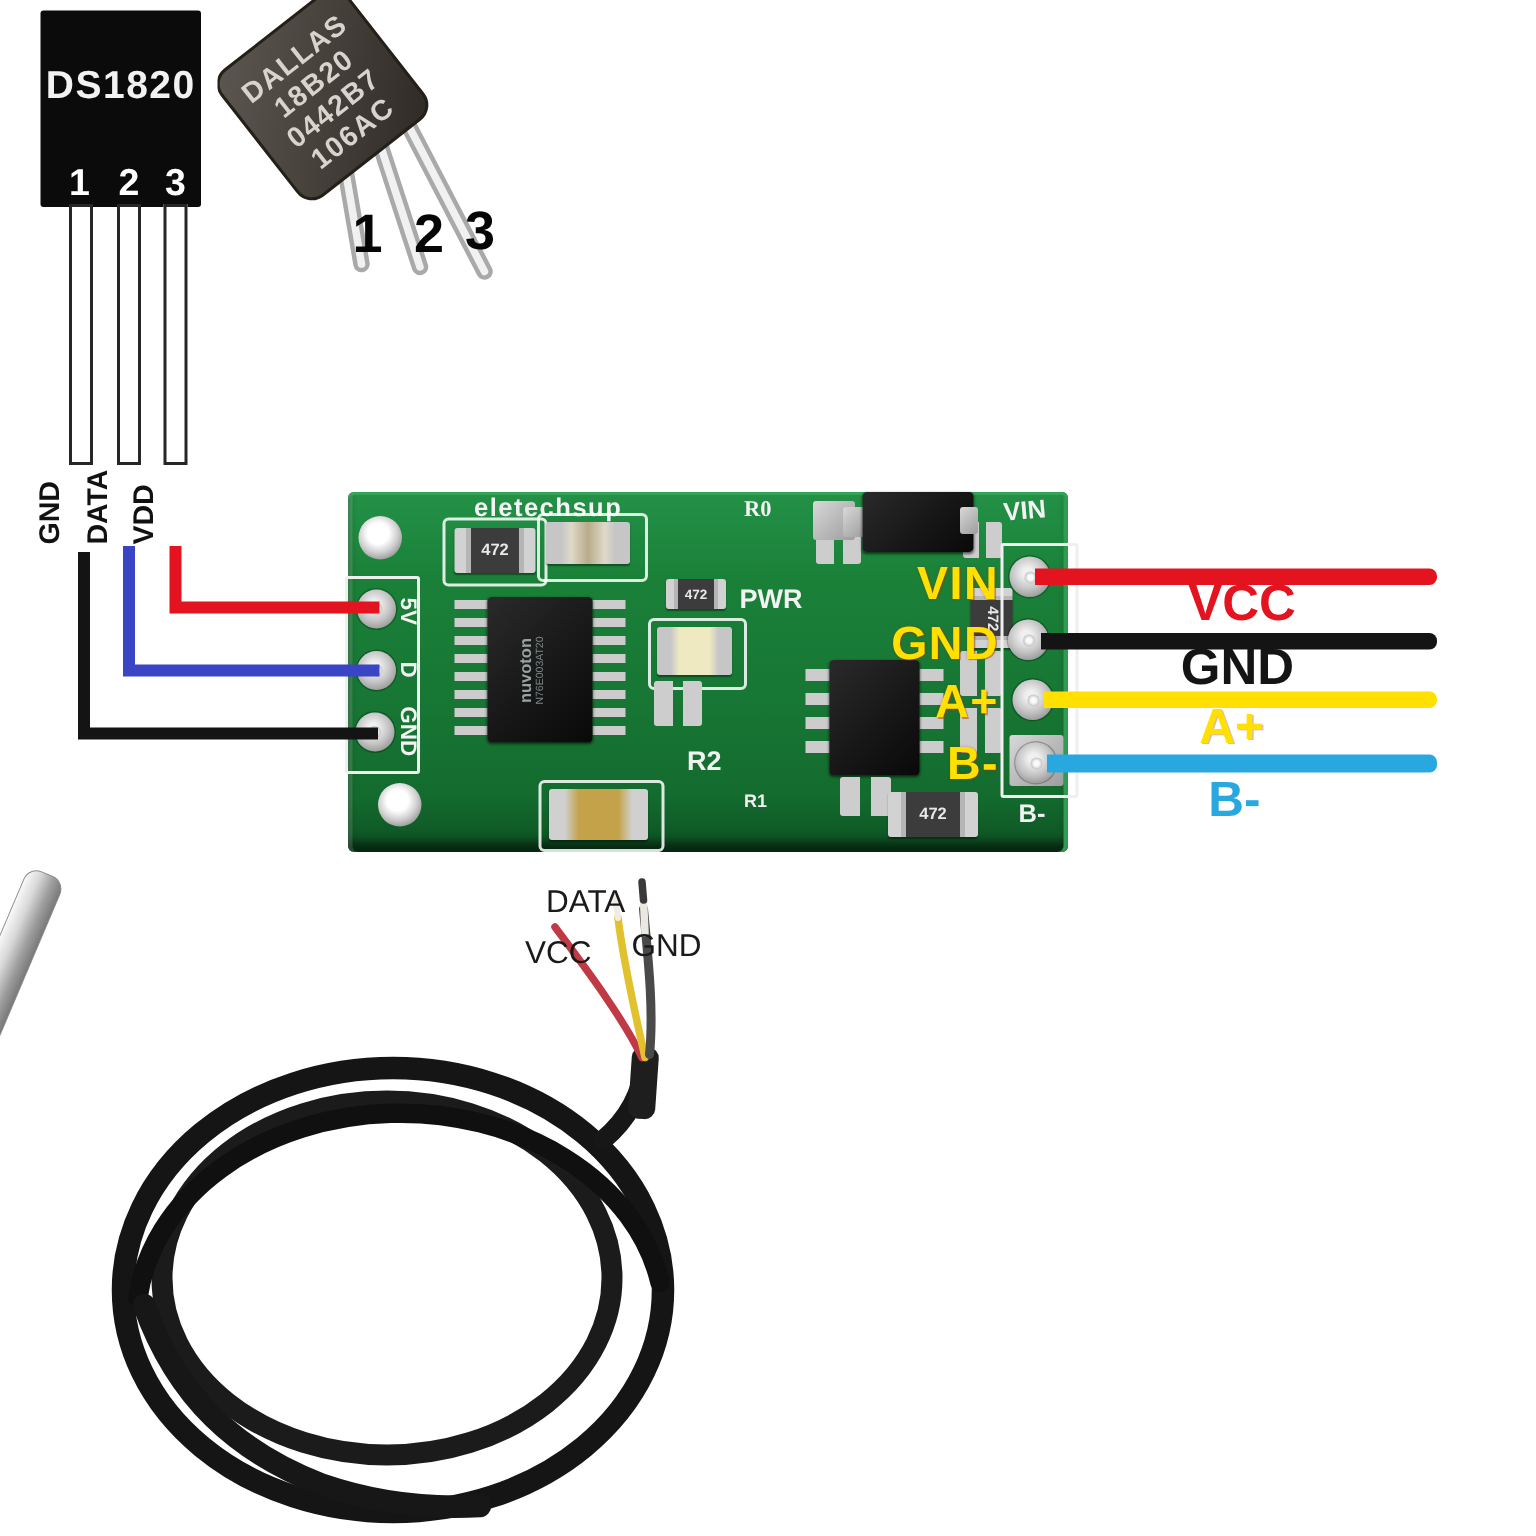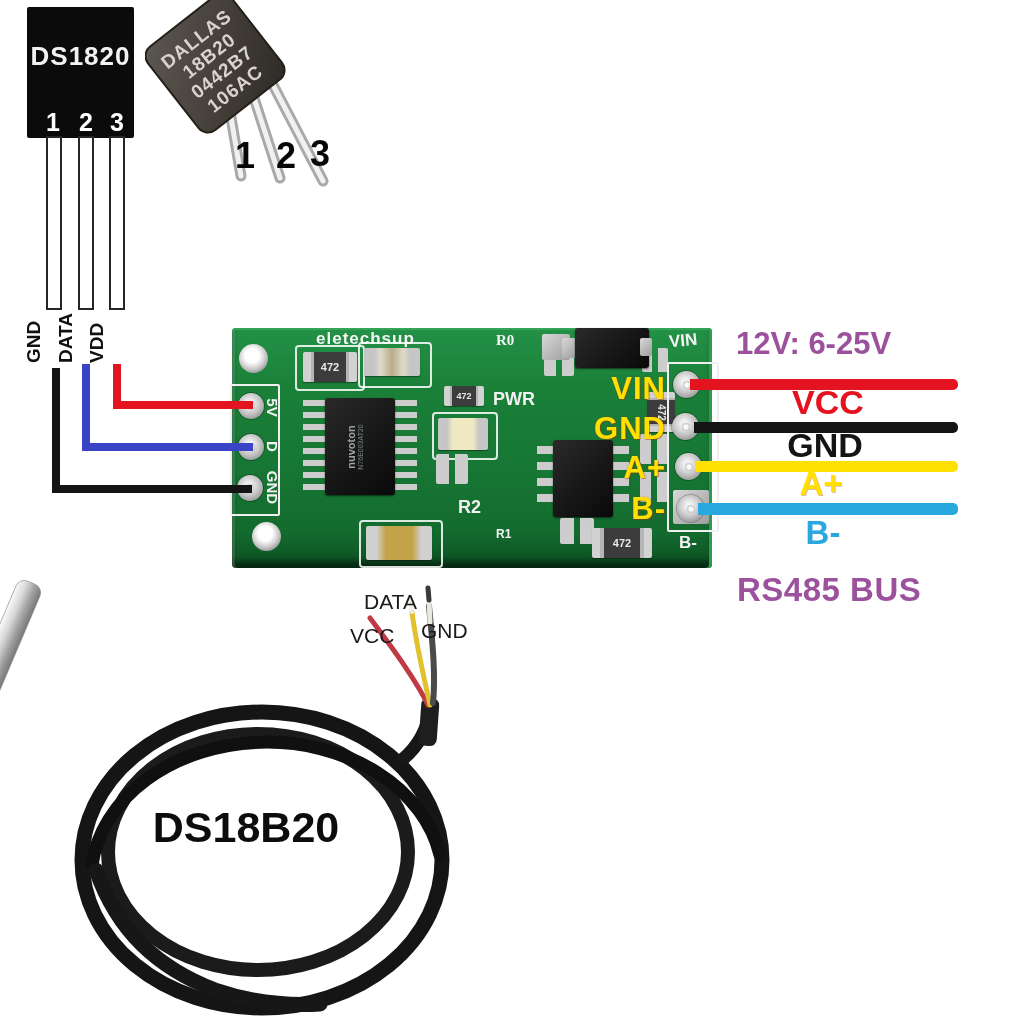--- a/index.html
+++ b/index.html
@@ -201,22 +201,20 @@
   <div class="abs hwire" style="left:690px;top:379px;width:268px;height:11px;background:#e3131f;z-index:2;"></div>
   <div class="abs hwire" style="left:694px;top:422px;width:264px;height:11px;background:#141414;z-index:2;"></div>
   <div class="abs hwire" style="left:696px;top:461px;width:262px;height:11px;background:#ffe000;z-index:2;"></div>
   <div class="abs hwire" style="left:698px;top:503px;width:260px;height:12px;background:#29a8e0;z-index:2;"></div>
 
   <div class="abs big-label" style="left:768px;top:385px;width:120px;color:#e3131f;z-index:4;">VCC</div>
   <div class="abs big-label" style="left:765px;top:428px;width:120px;color:#141414;z-index:4;">GND</div>
   <div class="abs big-label" style="left:761px;top:467px;width:120px;color:#ffe000;font-size:33px;text-shadow:1px 1px 0 rgba(160,60,10,.35);z-index:4;">A+</div>
   <div class="abs big-label" style="left:763px;top:516px;width:120px;color:#29a8e0;font-size:33px;z-index:4;">B-</div>
 
-  <div class="abs purple" style="left:736px;top:328px;">12V: 6-25V</div>
-  <div class="abs purple" style="left:737px;top:573px;font-size:33px;letter-spacing:0.5px;">RS485 BUS</div>
 
   <svg class="abs" style="left:0;top:560px;z-index:1;" width="520" height="464" viewBox="0 0 520 464">
     <defs>
       <linearGradient id="metalgrad" x1="0" y1="0" x2="1" y2="0">
         <stop offset="0" stop-color="#fafafa"></stop>
           <stop offset="0.35" stop-color="#d8d8d8"></stop>
         <stop offset="0.7" stop-color="#9e9e9e"></stop>
           <stop offset="1" stop-color="#787878"></stop>
       </linearGradient>
     </defs>
@@ -243,15 +241,14 @@
       <path d="M 433 143 C 436 114 432 78 429 46" stroke="#4a4a4a" stroke-width="6"></path>
       <path d="M 430 62 L 429 40" stroke="#ebe8e2" stroke-width="5"></path>
       <path d="M 429 40 L 428 28" stroke="#3a3a3a" stroke-width="5"></path>
     </g>
   </svg>
 
   <div class="abs wire-tag" style="left:364px;top:590px;z-index:4;">DATA</div>
   <div class="abs wire-tag" style="left:350px;top:624px;z-index:4;">VCC</div>
   <div class="abs wire-tag" style="left:421px;top:619px;z-index:4;">GND</div>
 
-  <div class="abs caption" style="left:120px;top:806px;width:252px;z-index:4;">DS18B20</div>
 
 </div>
 
 </body></html>

